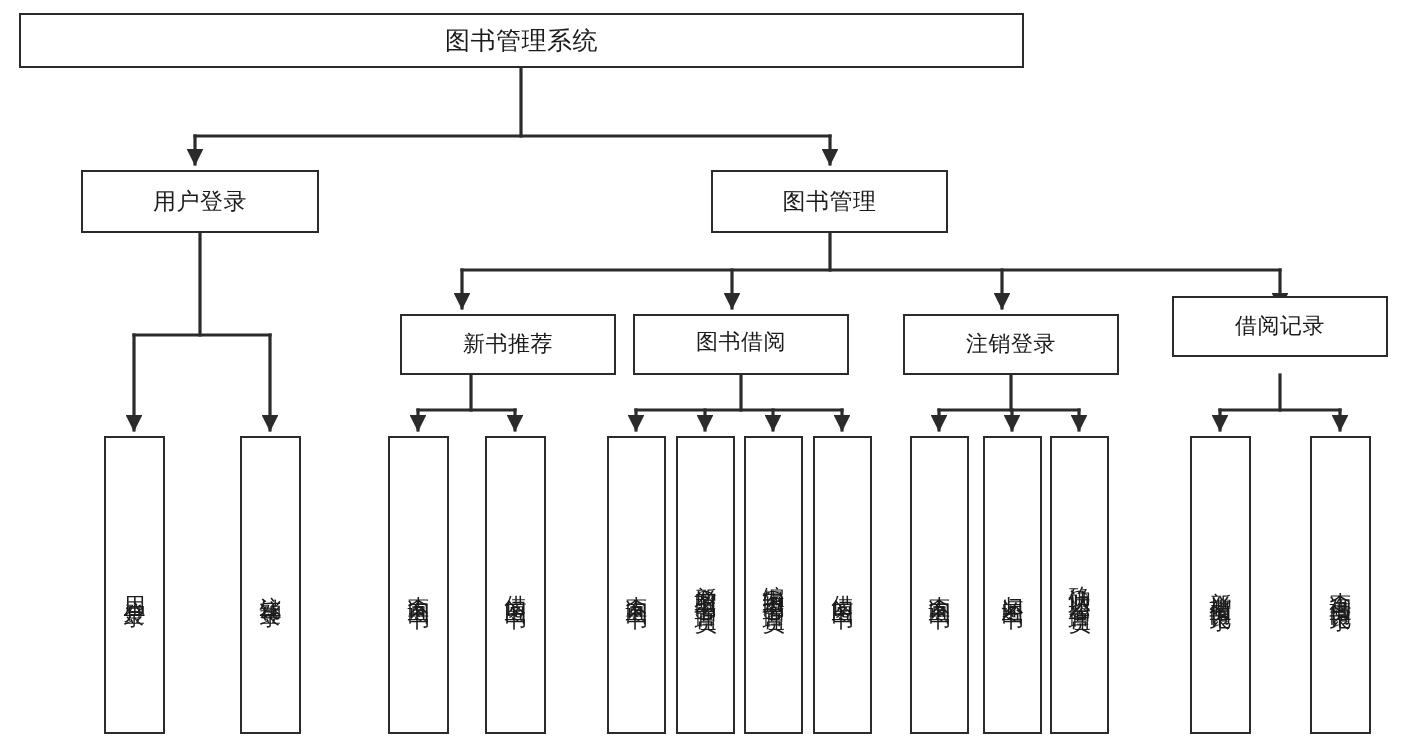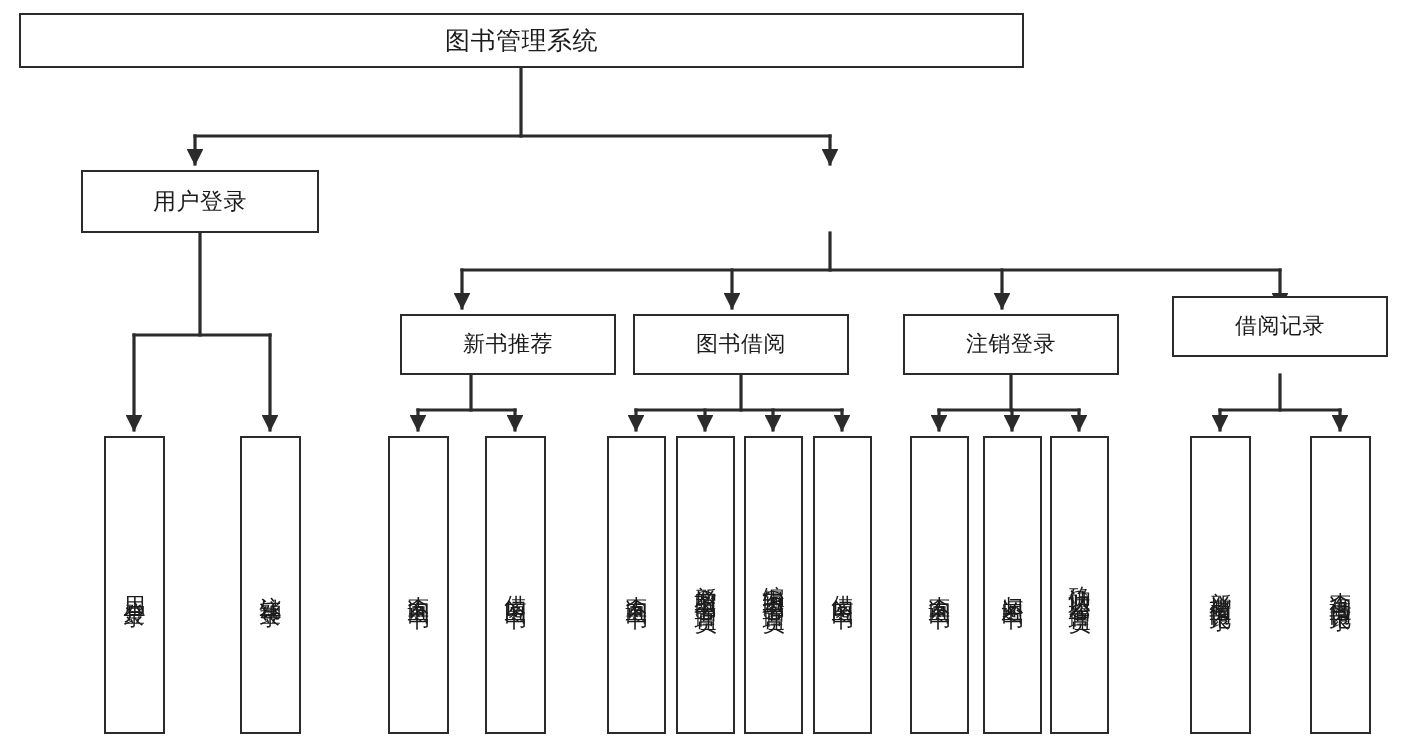--- a/index.html
+++ b/index.html
@@ -126,25 +126,28 @@
     </g>
   </svg>
 
   <div class="node-box level0" style="left:19px; top:13px; width:1005px; height:55px;">
     <span class="node-label">图书管理系统</span>
   </div>
 
   <div class="node-box level1" style="left:81px; top:170px; width:238px; height:63px;">
     <span class="node-label">用户登录</span>
   </div>
+  <div class="node-box level1" style="left:711px; top:170px; width:237px; height:63px;">
+    <span class="node-label">图书管理</span>
+  </div>
 
   <div class="node-box level2" style="left:363px; top:314px; width:216px; height:61px;margin-left:37px;">
     <span class="node-label">新书推荐</span>
   </div>
-  <div class="node-box level2" style="left:633px; top:314px; width:216px; height:61px;">
+  <div class="node-box level2" style="left:633px; top:314px; width:216px; height:61px;font-family:Liberation Mono, monospace;">
     <span class="node-label">图书借阅</span>
   </div>
   <div class="node-box level2" style="left:903px; top:314px; width:216px; height:61px;">
     <span class="node-label">注销登录</span>
   </div>
   <div class="node-box level2" style="left:1172px; top:296px; width:216px; height:61px;">
     <span class="node-label">借阅记录</span>
   </div>
 
   <div class="node-box leaf" style="left:104px; top:436px; width:61px; height:298px;">

